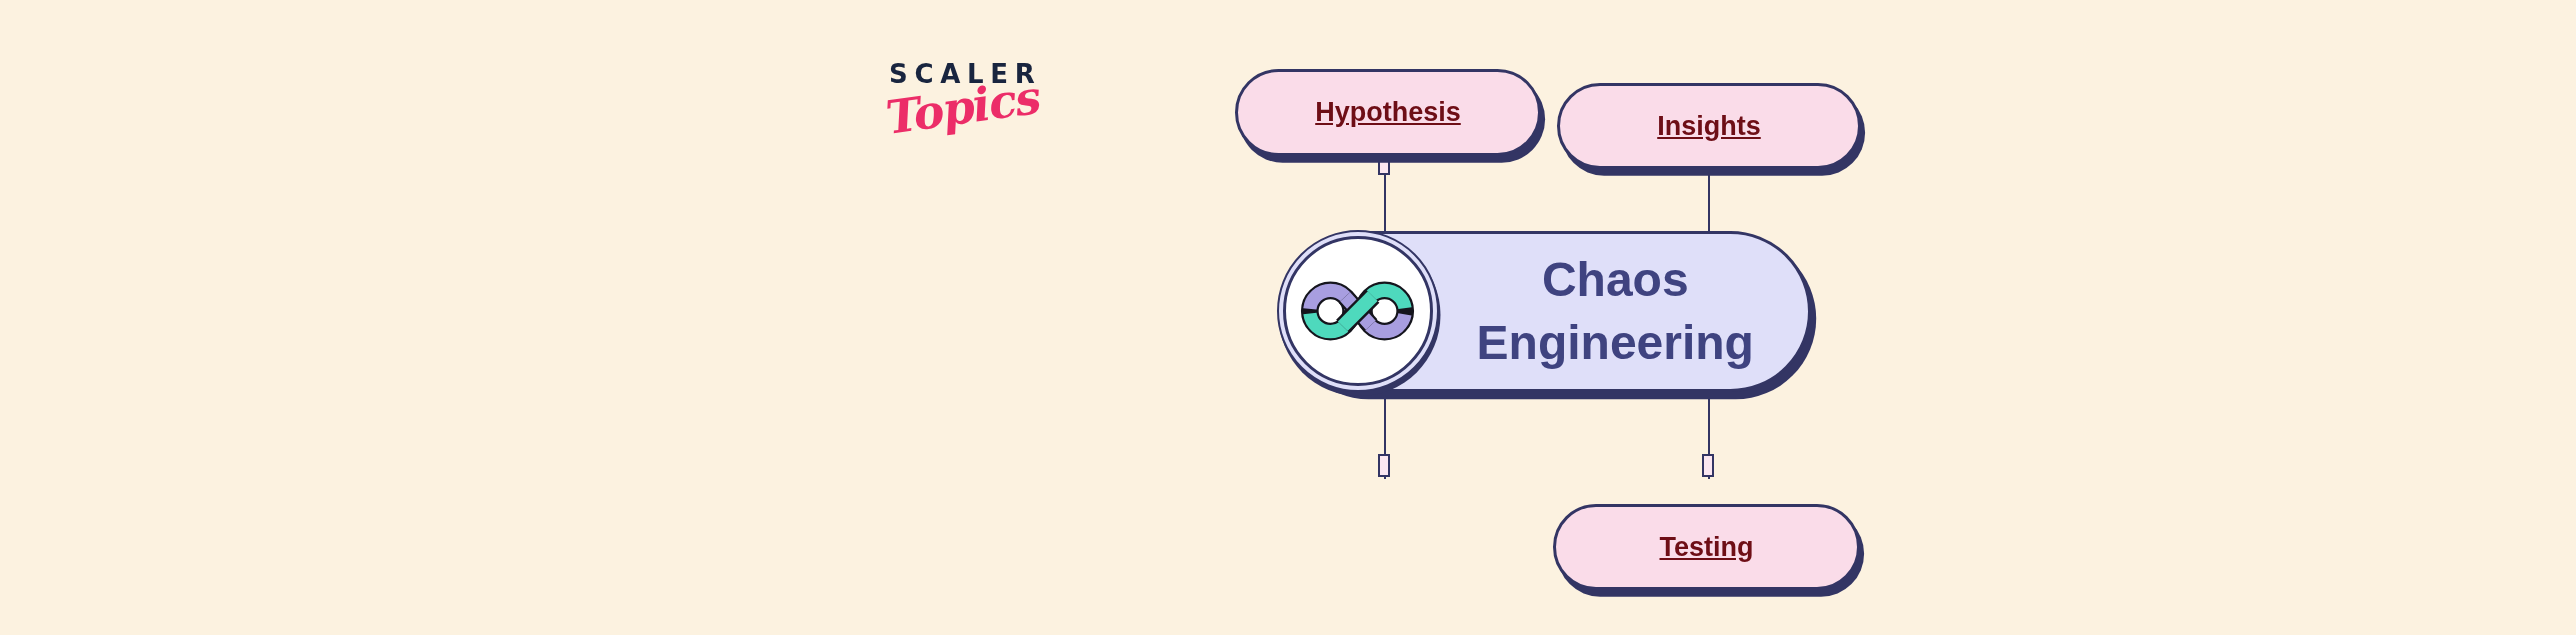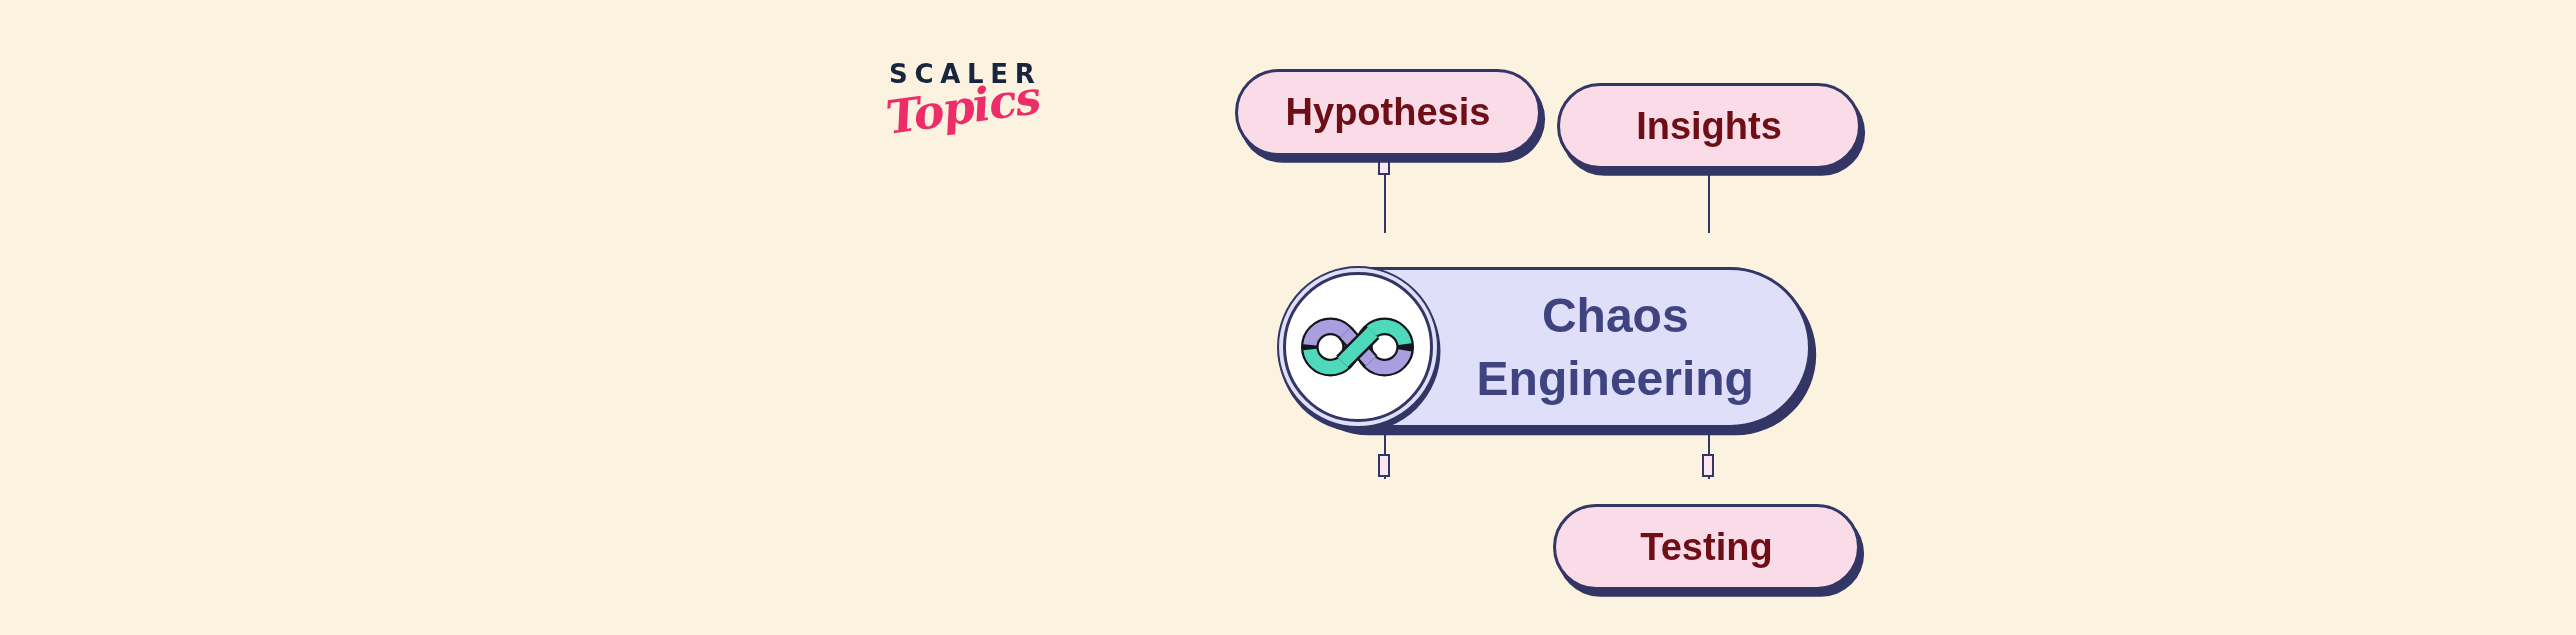--- a/index.html
+++ b/index.html
@@ -38,33 +38,33 @@
   
   .pill{
     position:absolute;z-index:3;
     background:var(--pink,#FADCE9);
     border:3.1px solid var(--navy,#333564);
     border-radius:515px;
     box-shadow:4.1px 6.7px 0 var(--navy,#333564);
     display:flex;align-items:center;justify-content:center;
   }
   .pill-label{
-    font-size:38px;font-weight:600;letter-spacing:0px;
+    font-size:27px;font-weight:600;letter-spacing:0px;
     color:var(--maroon,#6E0E16);
+    text-decoration:underline;
   }
 
   
   .center-node{
     position:absolute;z-index:3;
     left:1283px;top:231px;width:522px;height:155px;
     background:var(--lavender,#DFDFF9);
     border:3.6px solid var(--navy,#333564);
     border-radius:515px;
     box-shadow:5.2px 7.2px 0 var(--navy,#333564);
-    margin-top:36px;
   }
   .center-label{
     position:absolute;left:155px;right:18.5px;top:0;bottom:0;
     display:flex;align-items:center;justify-content:center;text-align:center;
     font-size:48px;line-height:1.3;font-weight:700;
     color:var(--indigo,#3F4380);
   }
   .icon-circle{
     position:absolute;left:-9.3px;top:-4.1px;
     width:158px;height:158px;border-radius:50%;

